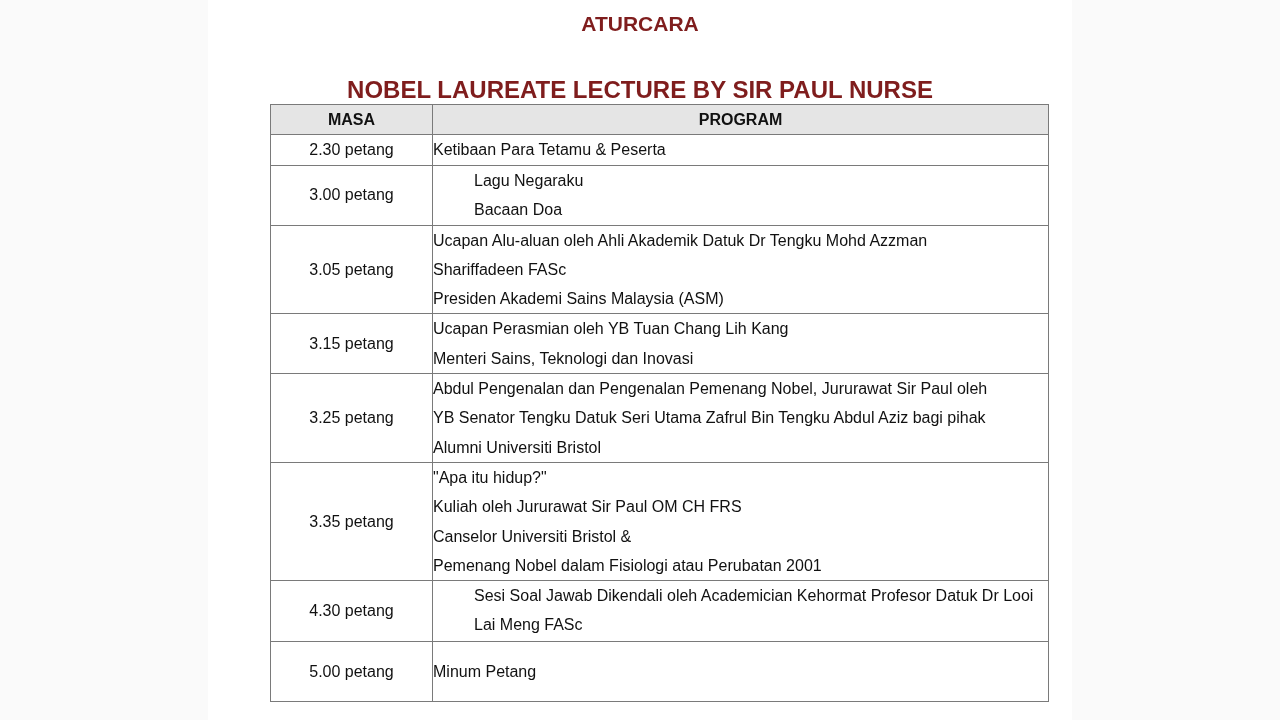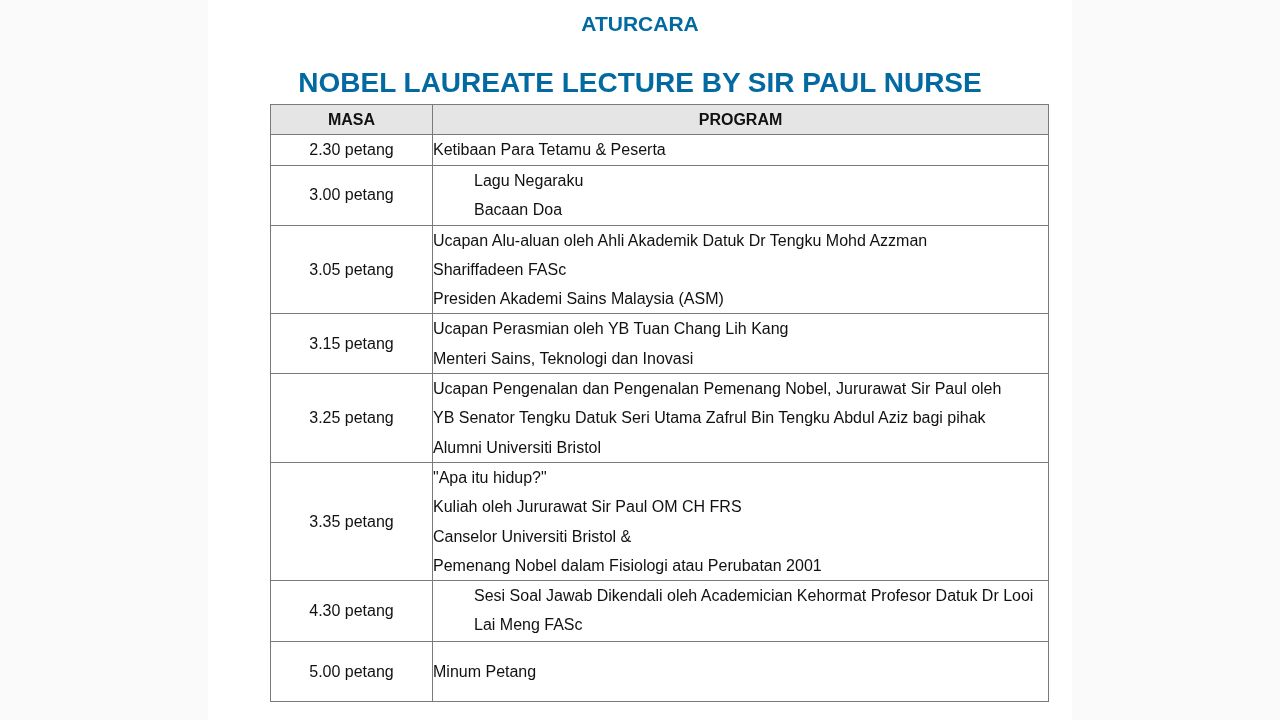--- a/index.html
+++ b/index.html
@@ -9,24 +9,24 @@
     font-family: "Liberation Sans", sans-serif;
     color: #111;
     position: relative;
   }
   .page {
     position: absolute; left: 208px; top: 0; width: 864px; height: 720px;
     background: #ffffff;
   }
   .title {
     position: absolute; left: 0; width: 1280px; text-align: center;
-    font-weight: bold; color: #0369a1;
+    font-weight: bold; color: #7f1d1d;
   }
   .title-main { top: 12px; font-size: 21px; }
-  .title-sub { top: 67px; font-size: 28px; }
+  .title-sub { top: 76px; font-size: 24px; }
   table.agenda {
     position: absolute; left: 270px; top: 104px; width: 779px;
     border-collapse: collapse;
     font-size: 16px;
   }
   table.agenda th, table.agenda td {
     border: 1.5px solid #7a7a7a;
     padding: 0;
     vertical-align: middle;
   }
@@ -91,21 +91,21 @@
     <tr class="r4">
       <td class="time">3.15 petang</td>
       <td class="prog">
         <span class="line">Ucapan Perasmian oleh YB Tuan Chang Lih Kang</span>
         <span class="line">Menteri Sains, Teknologi dan Inovasi</span>
       </td>
     </tr>
     <tr class="r5">
       <td class="time">3.25 petang</td>
       <td class="prog">
-        <span class="line">Ucapan Pengenalan dan Pengenalan Pemenang Nobel, Jururawat Sir Paul oleh</span>
+        <span class="line">Abdul Pengenalan dan Pengenalan Pemenang Nobel, Jururawat Sir Paul oleh</span>
         <span class="line">YB Senator Tengku Datuk Seri Utama Zafrul Bin Tengku Abdul Aziz bagi pihak</span>
         <span class="line">Alumni Universiti Bristol</span>
       </td>
     </tr>
     <tr class="r6">
       <td class="time">3.35 petang</td>
       <td class="prog">
         <span class="line">"Apa itu hidup?"</span>
         <span class="line">Kuliah oleh Jururawat Sir Paul OM CH FRS</span>
         <span class="line">Canselor Universiti Bristol &amp;</span>

